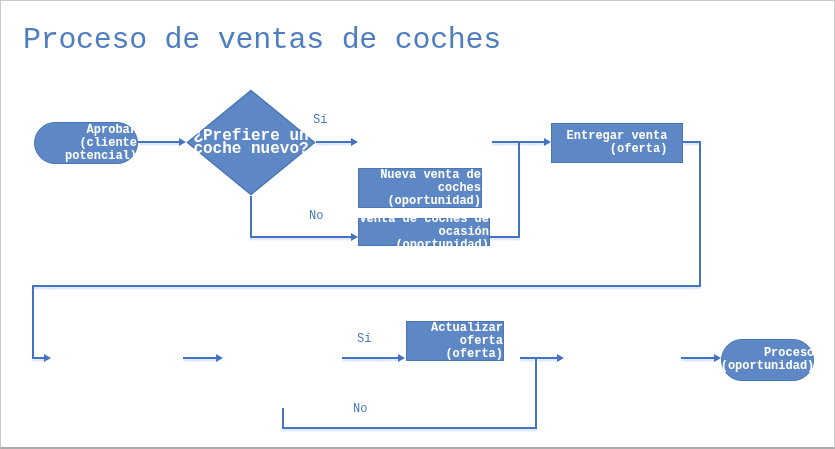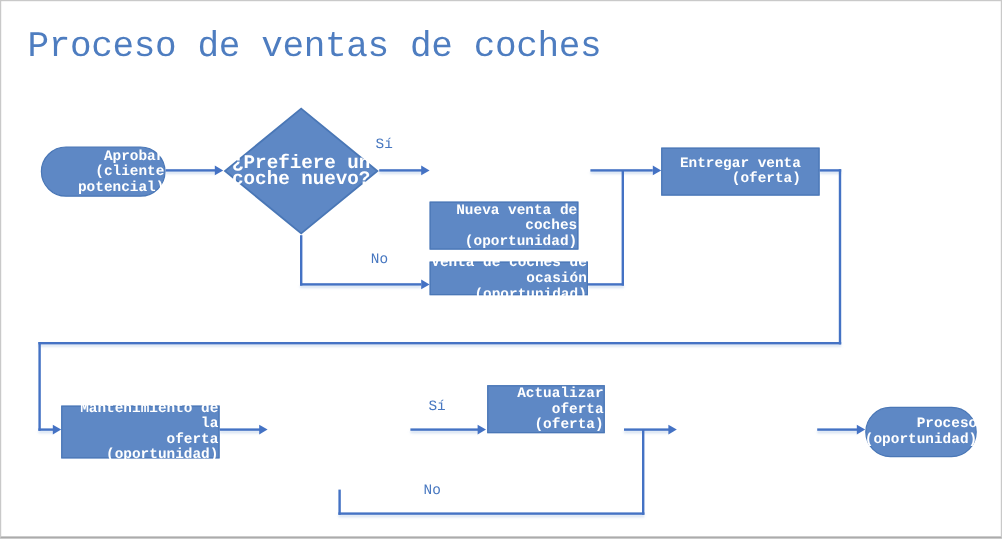--- a/index.html
+++ b/index.html
@@ -94,24 +94,20 @@
   <div class="shape" style="left:357px;top:217px;width:132px;height:28px;">
     <span class="shape-label">Venta de coches de
 ocasión (oportunidad)</span>
   </div>
 
   <div class="shape" style="left:550px;top:122px;width:132px;height:40px;">
     <span class="shape-label">Entregar venta
 (oferta)</span>
   </div>
 
-  <div class="shape" style="left:50px;top:337px;width:132px;height:44px;">
-    <span class="shape-label">Mantenimiento de la
-oferta (oportunidad)</span>
-  </div>
 
 
   <div class="shape" style="left:405px;top:320px;width:98px;height:40px;">
     <span class="shape-label">Actualizar oferta
 (oferta)</span>
   </div>
 
 
   <div class="shape stadium" style="left:720px;top:338px;width:93px;height:42px;">
     <span class="shape-label">Proceso

